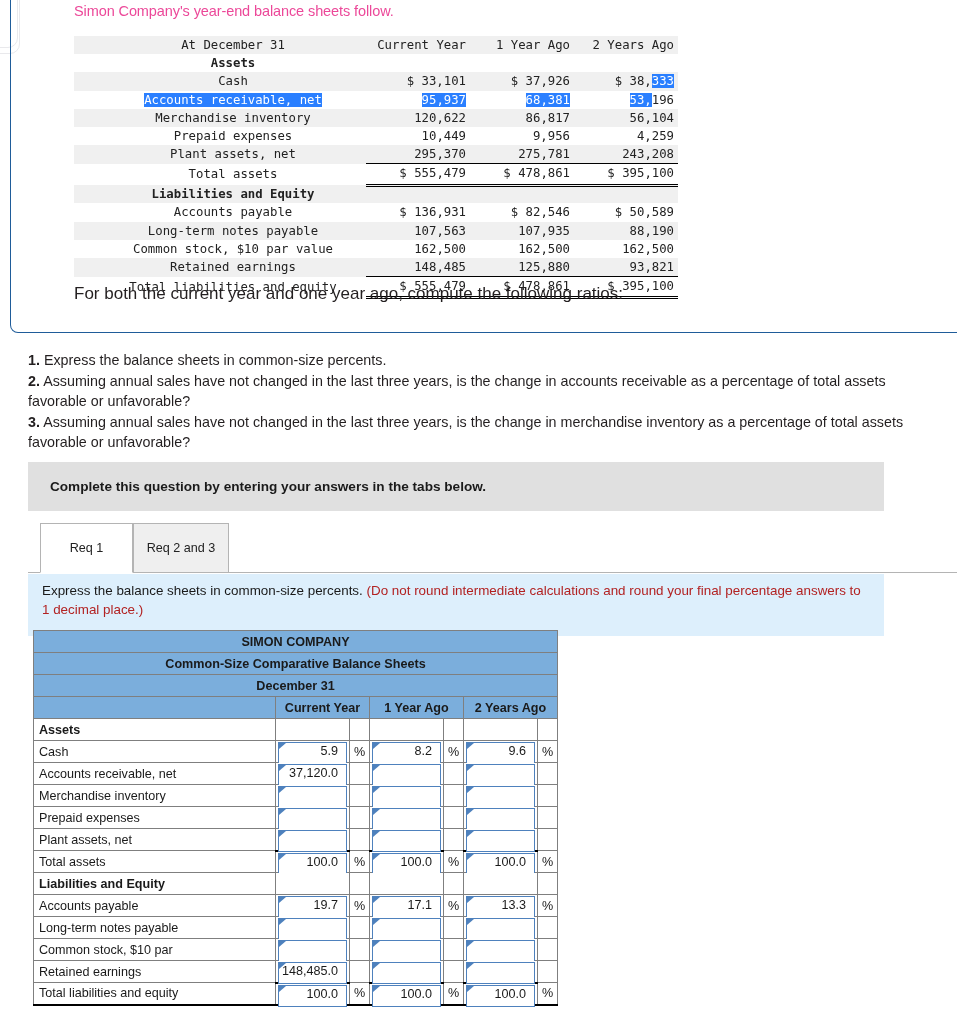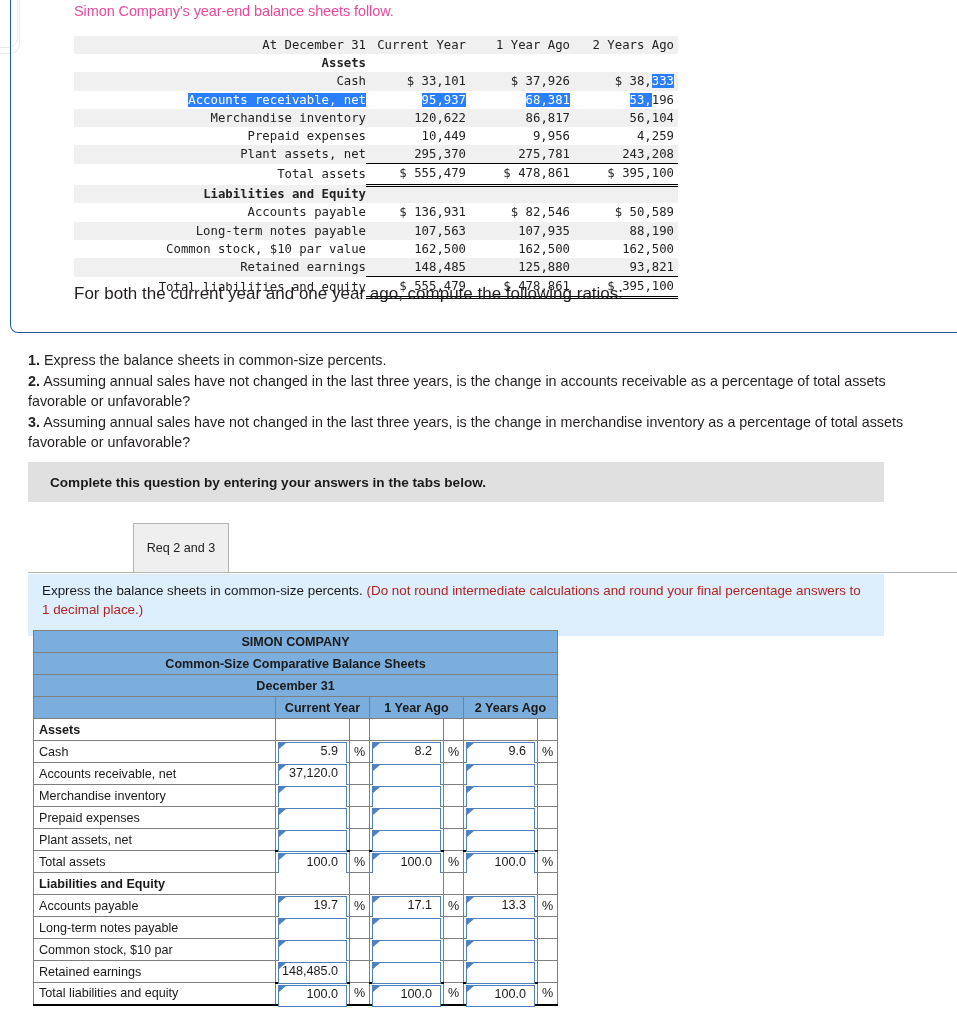--- a/index.html
+++ b/index.html
@@ -38,21 +38,21 @@
   }
 
   
   .bs-wrap { position: absolute; left: 74px; top: 36px; width: 604px; }
   table.bs {
     border-collapse: collapse; width: 604px;
     font-family: "DejaVu Sans Mono", "Liberation Mono", monospace;
     font-size: 12.3px; color: #222;
   }
   table.bs td { padding: 1px 0; white-space: nowrap; line-height: 16.2px; }
-  table.bs td.lbl { padding-left: 26px; text-align: right; margin-left: 12px; }
+  table.bs td.lbl { padding-left: 26px; text-align: center; margin-left: 12px; }
   table.bs td.num { text-align: right; padding-right: 4px; width: 104px; }
   table.bs tr.shade td { background: #f0f0f0; }
   table.bs tr.white td { background: #ffffff; }
   table.bs td.b { font-weight: bold; }
   table.bs tr.topline td.num { border-top: 1.4px solid #000; }
   table.bs tr.dbl td.num { border-bottom: 3px double #000; padding-bottom: 2px; }
   .sel { background: #2a7fff !important; color: #ffffff; }
 
   
   .forboth {
@@ -63,21 +63,21 @@
   
   .reqs {
     position: absolute; left: 28px; top: 350px; width: 916px;
     font-size: 14.3px; line-height: 20.5px; color: #231f20;
   }
   .reqs b { font-weight: bold; }
 
   
   .greybar {
     position: absolute; left: 28px; top: 462px;
-    width: 856px; height: 40px;
+    width: 856px; height: 49px;
     background: #e0e0e0;
     display: flex; align-items: center;
   }
   .greybar span {
     margin-left: 22px; font-size: 13.6px; font-weight: bold; color: #1a1a1a;
   }
 
   
   .tabstrip {
     position: absolute; left: 28px; top: 523px; width: 916px; height: 51px;
@@ -282,20 +282,23 @@
       <b>3.</b>
       <span>Assuming annual sales have not changed in the last three years, is the change in merchandise inventory as a percentage of total assets favorable or unfavorable?</span>
     </div>
   </div>
 
   <div class="greybar">
     <span>Complete this question by entering your answers in the tabs below.</span>
   </div>
 
   <div class="tabstrip">
+    <div class="tab active">
+      <span>Req 1</span>
+    </div>
     <div class="tab inactive">
       <span>Req 2 and 3</span>
     </div>
   </div>
   <div class="tabrule"></div>
 
   <div class="bluepanel">
     <span>Express the balance sheets in common-size percents.</span>
     <span class="red">(Do not round intermediate calculations and round your final percentage answers to 1 decimal place.)</span>
   </div>

